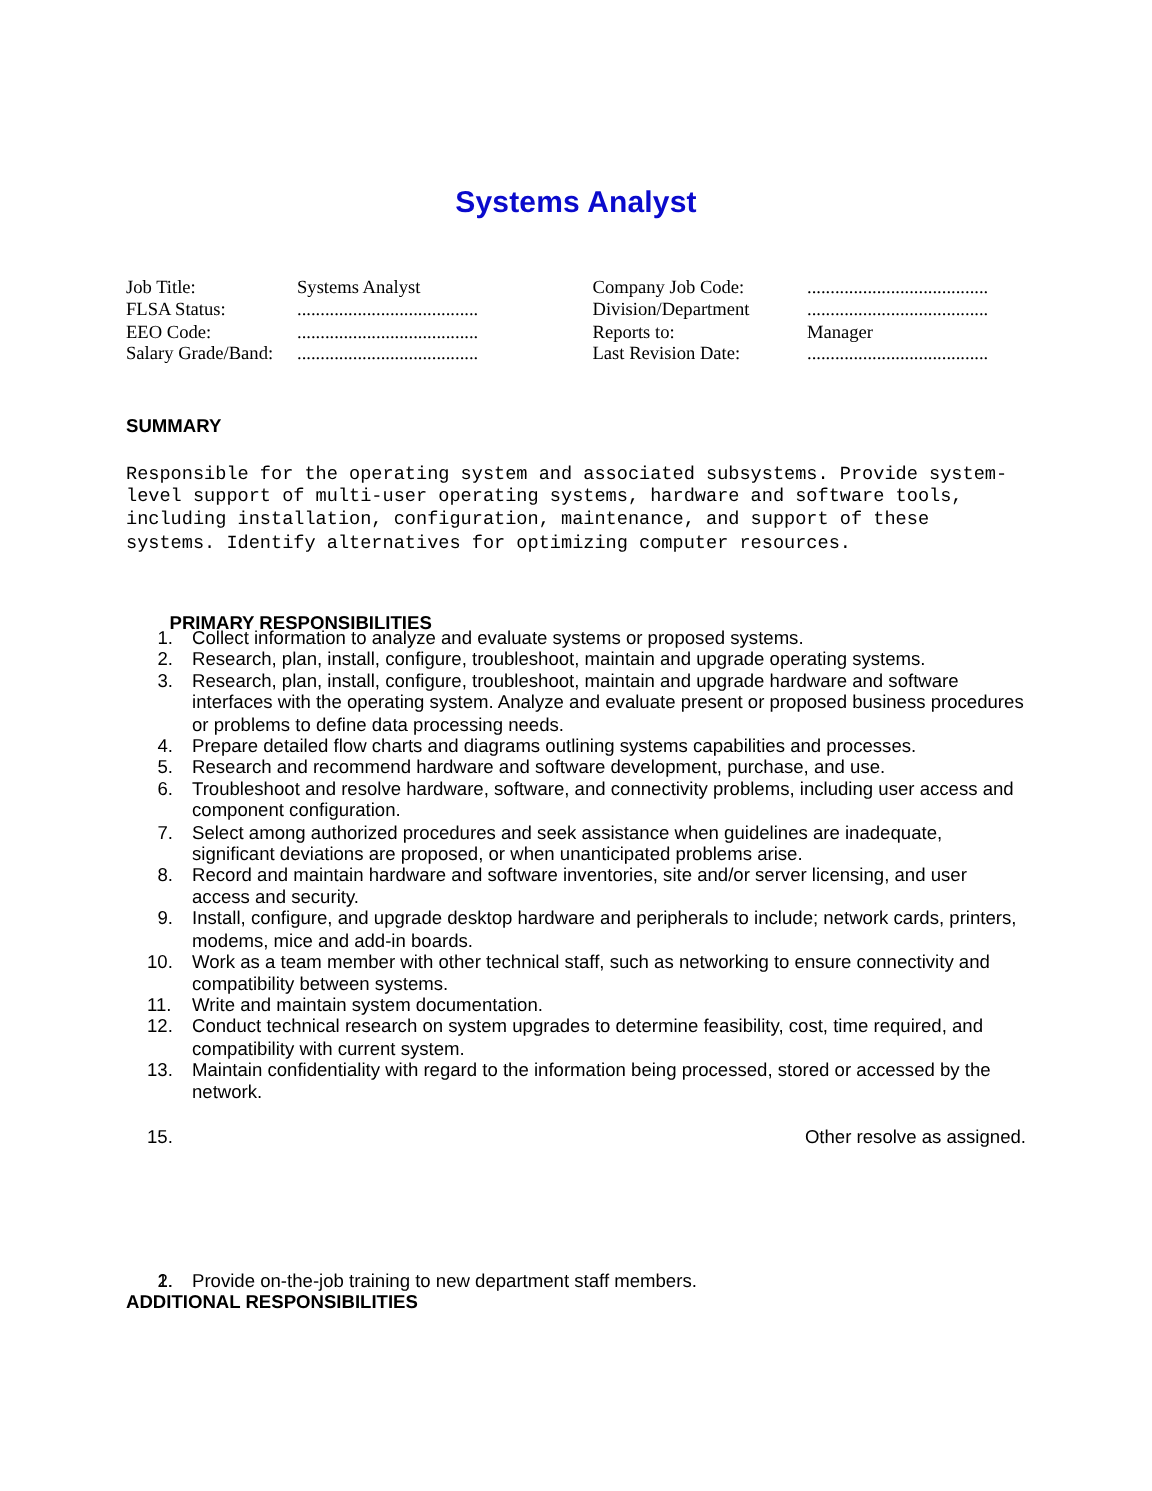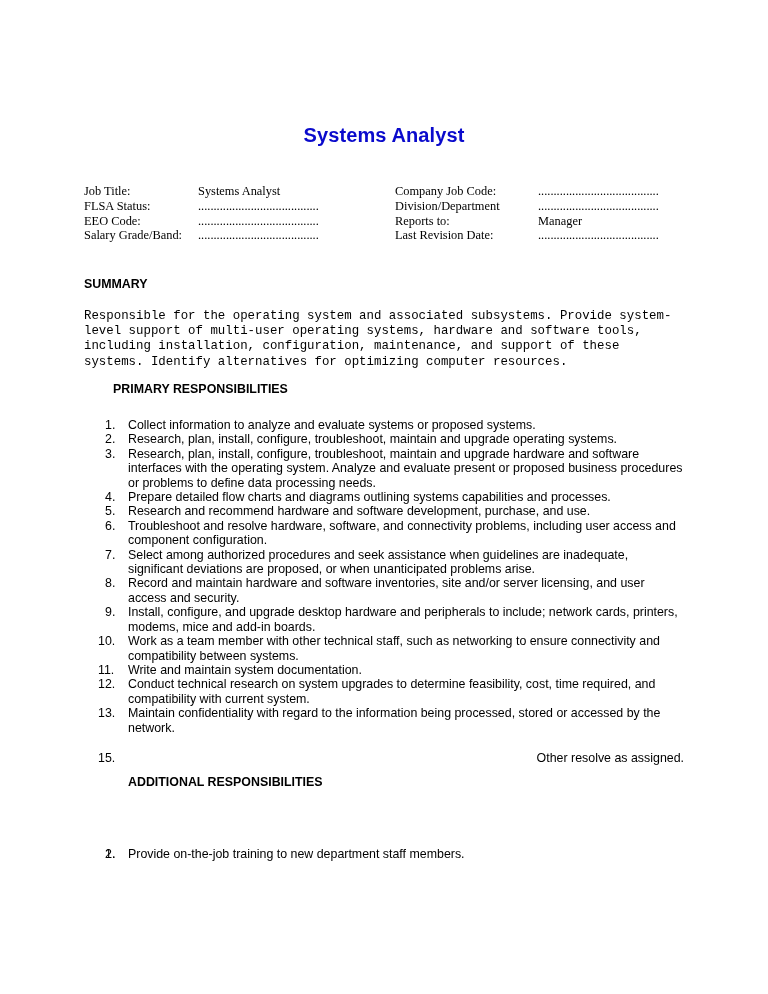--- a/index.html
+++ b/index.html
@@ -54,39 +54,39 @@
       <span class="lbl c1">Salary Grade/Band:</span>
       <span class="val c2">.......................................</span>
       <span class="lbl c3">Last Revision Date:</span>
       <span class="val c4">.......................................</span>
     </div>
   </div>
 
   <div class="heading" style="top:277px;">SUMMARY</div>
   <div class="para" style="top:309px;font-family:Liberation Mono, monospace;">Responsible for the operating system and associated subsystems. Provide system-level support of multi-user operating systems, hardware and software tools, including installation, configuration, maintenance, and support of these systems. Identify alternatives for optimizing computer resources.</div>
 
-  <div class="heading" style="top:382px;padding-left:29px;">PRIMARY RESPONSIBILITIES</div>
+  <div class="heading" style="top:408px;padding-left:29px;">PRIMARY RESPONSIBILITIES</div>
 
   <ol class="list" style="top:418px;">
     <li><span class="num">1.</span><span>Collect information to analyze and evaluate systems or proposed systems.</span></li>
     <li><span class="num">2.</span><span>Research, plan, install, configure, troubleshoot, maintain and upgrade operating systems.</span></li>
     <li><span class="num">3.</span><span>Research, plan, install, configure, troubleshoot, maintain and upgrade hardware and software interfaces with the operating system. Analyze and evaluate present or proposed business procedures or problems to define data processing needs.</span></li>
     <li><span class="num">4.</span><span>Prepare detailed flow charts and diagrams outlining systems capabilities and processes.</span></li>
     <li><span class="num">5.</span><span>Research and recommend hardware and software development, purchase, and use.</span></li>
     <li><span class="num">6.</span><span>Troubleshoot and resolve hardware, software, and connectivity problems, including user access and component configuration.</span></li>
     <li><span class="num">7.</span><span>Select among authorized procedures and seek assistance when guidelines are inadequate, significant deviations are proposed, or when unanticipated problems arise.</span></li>
     <li><span class="num">8.</span><span>Record and maintain hardware and software inventories, site and/or server licensing, and user access and security.</span></li>
     <li><span class="num">9.</span><span>Install, configure, and upgrade desktop hardware and peripherals to include; network cards, printers, modems, mice and add-in boards.</span></li>
     <li><span class="num two">10.</span><span>Work as a team member with other technical staff, such as networking to ensure connectivity and compatibility between systems.</span></li>
     <li><span class="num two">11.</span><span>Write and maintain system documentation.</span></li>
     <li><span class="num two">12.</span><span>Conduct technical research on system upgrades to determine feasibility, cost, time required, and compatibility with current system.</span></li>
     <li><span class="num two">13.</span><span>Maintain confidentiality with regard to the information being processed, stored or accessed by the network.</span></li>
     <li class="gap"><span class="num two">15.</span><span>Other resolve as assigned.</span></li>
   </ol>
 
-  <div class="heading" style="top:775px;margin-left:44px;">ADDITIONAL RESPONSIBILITIES</div>
+  <div class="heading" style="top:861px;">ADDITIONAL RESPONSIBILITIES</div>
 
   <ol class="list" style="top:847px;">
     <li><span class="num">1.</span></li>
     <li><span class="num">2.</span><span>Provide on-the-job training to new department staff members.</span></li>
   </ol>
 
 </div>
 
 </body></html>

